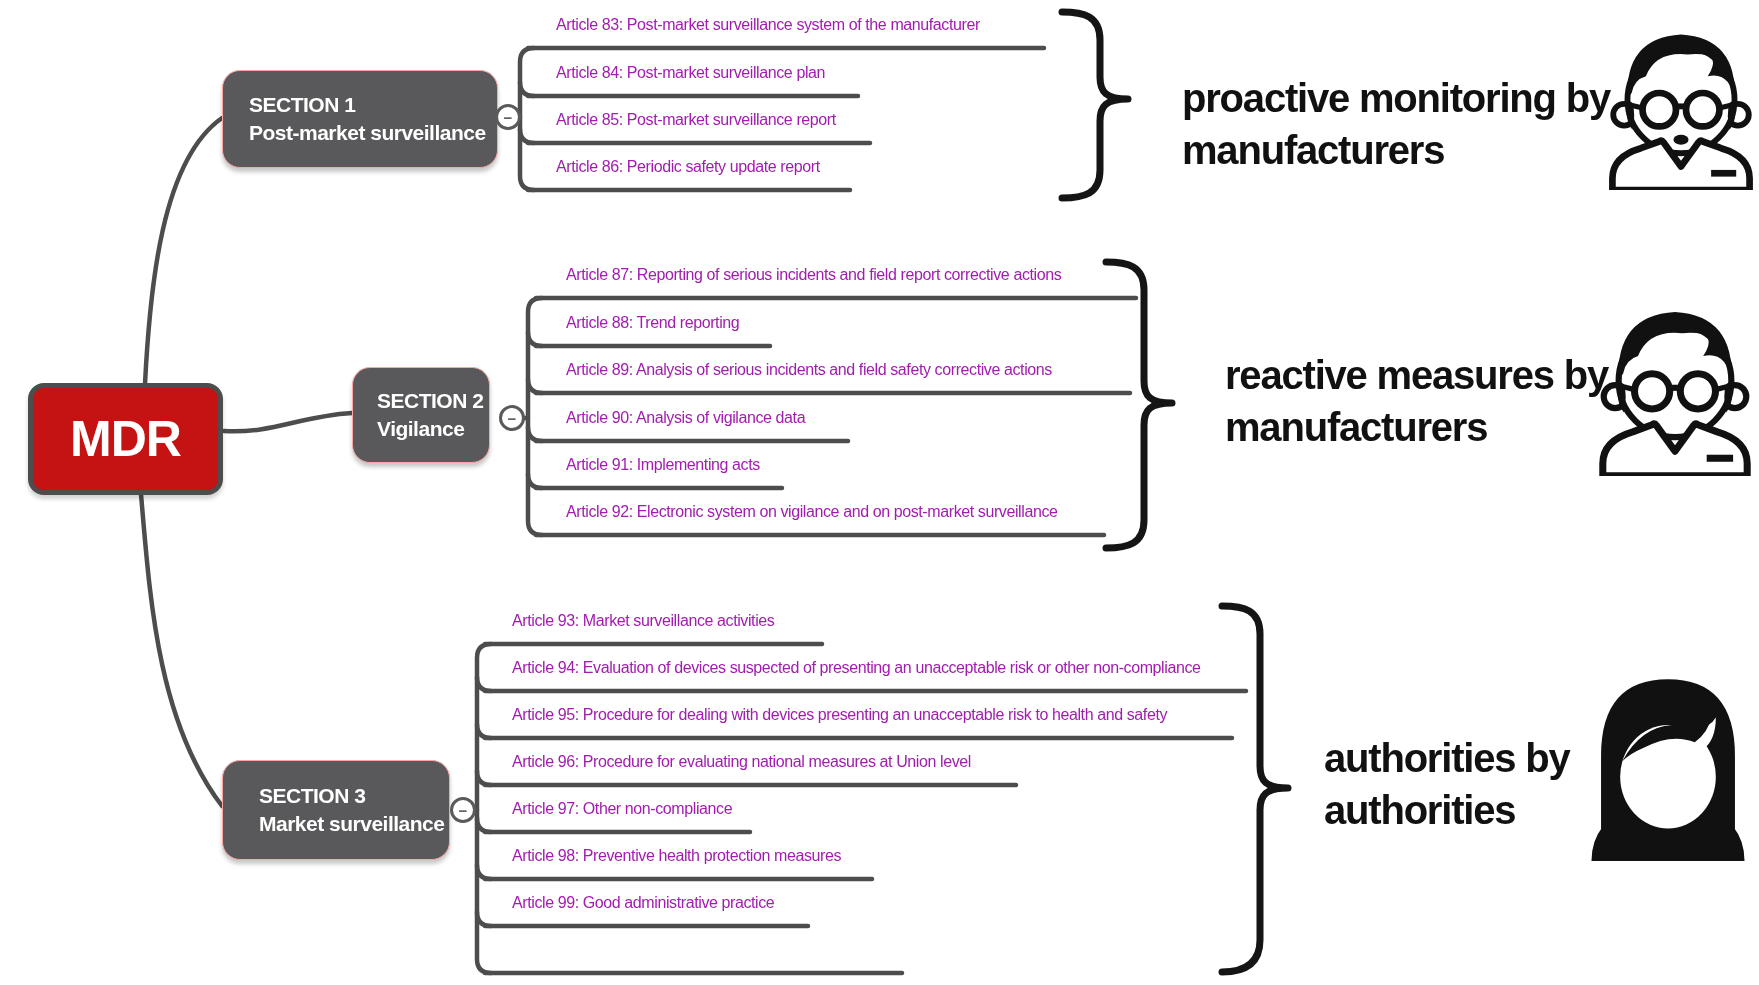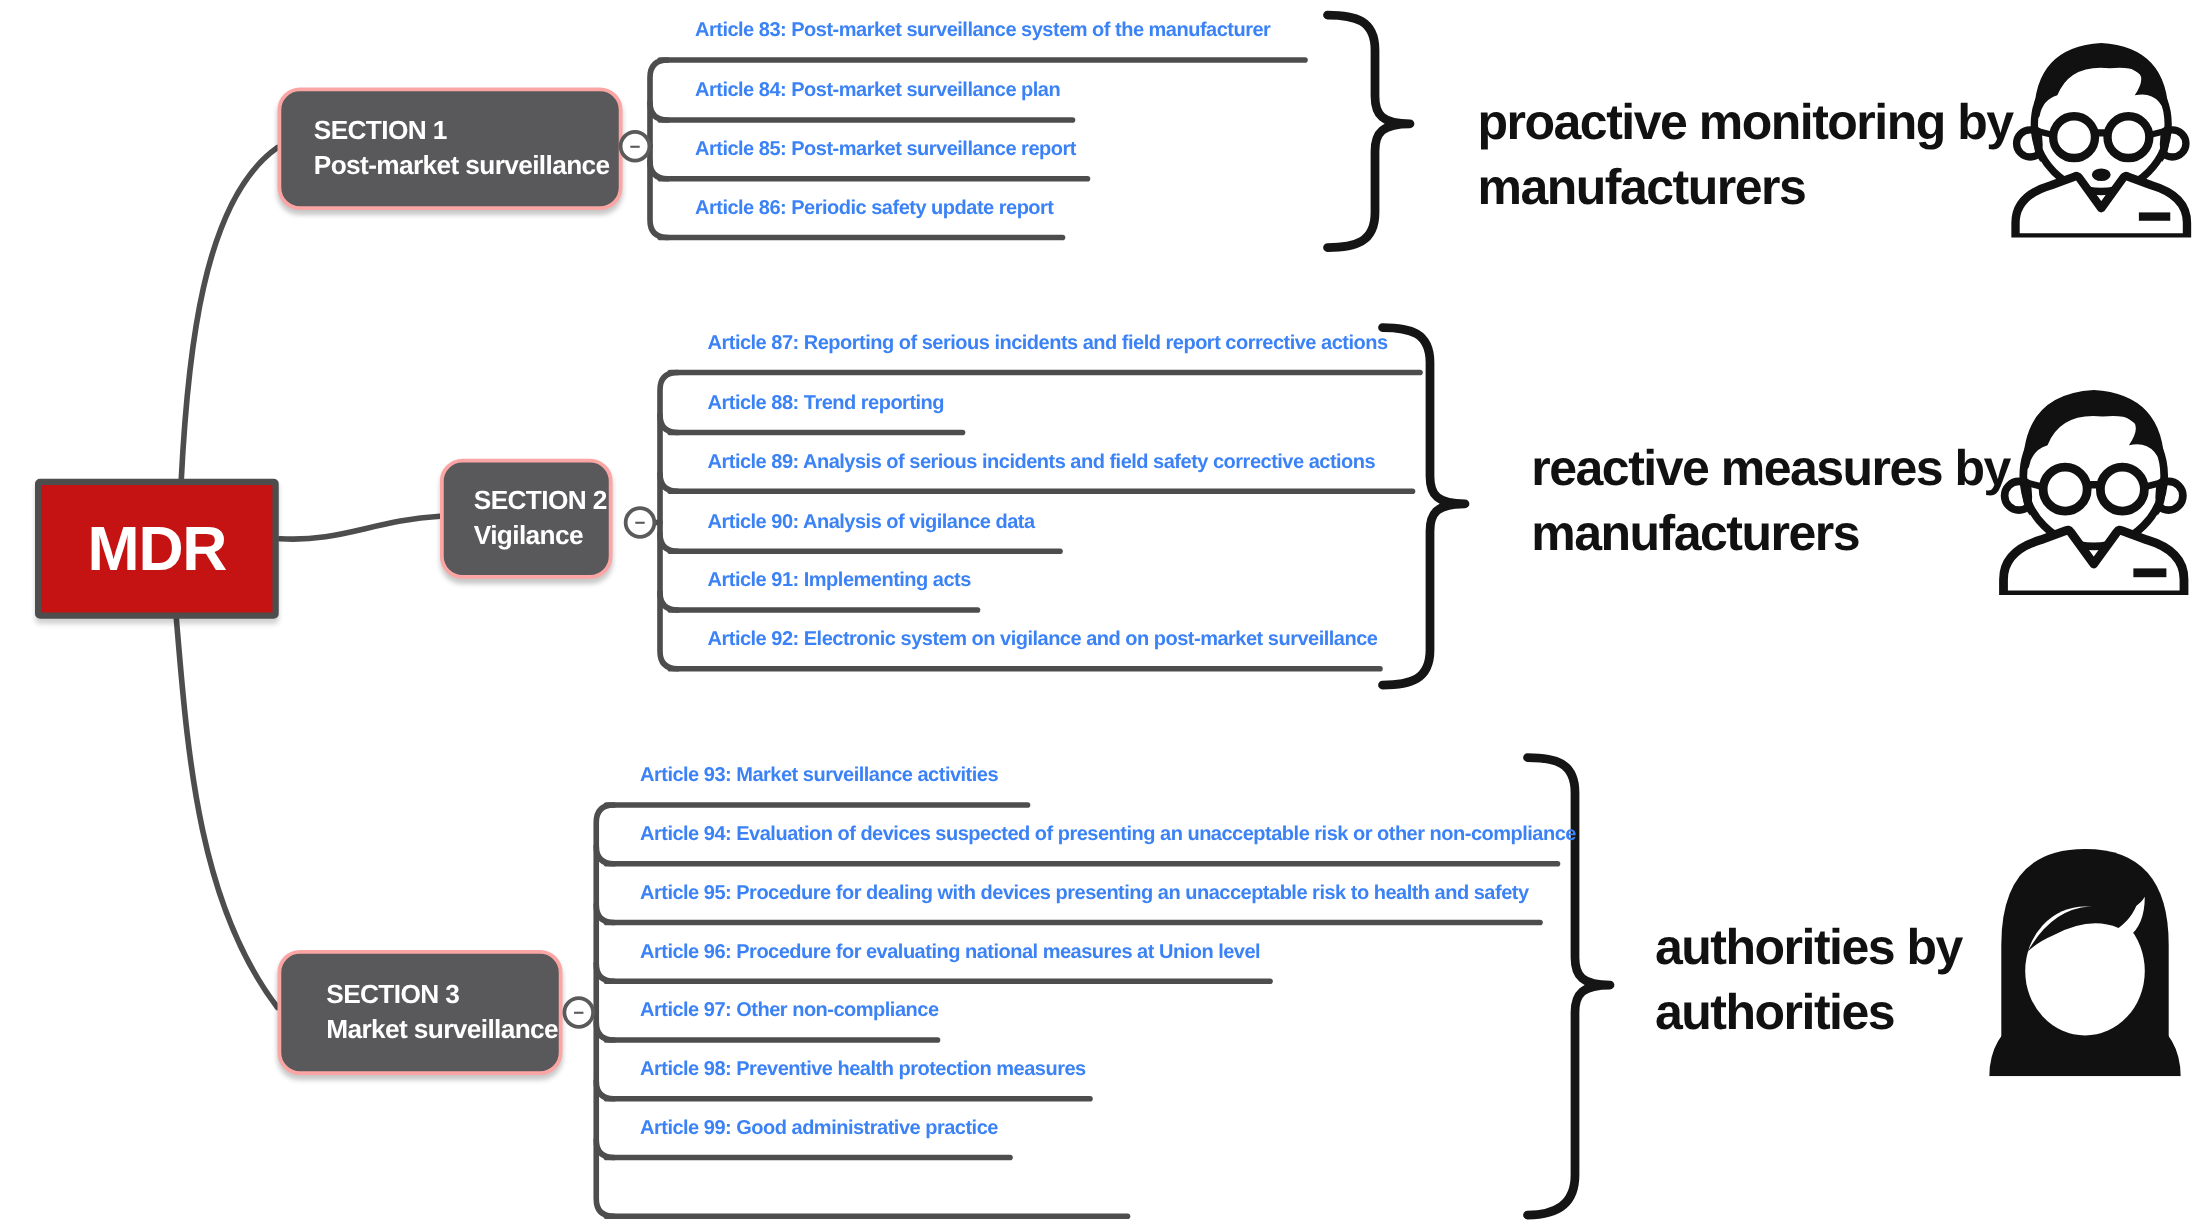--- a/index.html
+++ b/index.html
@@ -2,28 +2,28 @@
 <html style="--root_fill: #c51212; --section_fill: #59595b; --line: #4d4d4d; --ink: #151515;"><head>
 <meta charset="utf-8">
 <style>
   html,body{margin:0;padding:0;background:#fff;}
   .stage{position:relative;width:1759px;height:985px;background:#ffffff;
          font-family:"Liberation Sans",sans-serif;overflow:hidden;}
   .wires{position:absolute;left:0;top:0;}
   path.wire{fill:none;stroke:var(--line,#4d4d4d);stroke-width:4.5;stroke-linecap:round;}
   path.brace{fill:none;stroke:var(--ink,#151515);stroke-width:7;stroke-linecap:round;stroke-linejoin:round;}
   .node{position:absolute;box-sizing:border-box;color:#fff;font-weight:700;}
-  .root{background:var(--root_fill,#c51212);border:5px solid #4d4d4d;border-radius:4px;
+  .root{background:var(--root_fill,#c51212);border:5px solid #4d4d4d;border-radius:16px;
         display:flex;align-items:center;justify-content:center;font-size:50px;letter-spacing:-1px;
         box-shadow:0 4px 4px rgba(0,0,0,.18);}
-  .section{background:var(--section_fill,#59595b);border:3px solid #fca5a5;border-radius:18px;
+  .section{background:var(--section_fill,#59595b);border:1px solid #fca5a5;border-radius:18px;
         display:flex;flex-direction:column;justify-content:center;gap:2px;
         box-shadow:0 4px 4px rgba(0,0,0,.22);}
   .sec-line{font-size:21px;letter-spacing:-0.5px;line-height:26px;white-space:nowrap;}
-  .article{position:absolute;font-size:16px;font-weight:700;letter-spacing:-0.4px;color:#3b82f6;
+  .article{position:absolute;font-size:16px;font-weight:400;letter-spacing:-0.4px;color:#a21caf;
         white-space:nowrap;height:24px;line-height:24px;text-align:right;}
   .collapse{position:absolute;width:26px;height:26px;border:3px solid #5a5a5a;border-radius:50%;
         background:#fff;color:#5a5a5a;display:flex;align-items:center;justify-content:center;
         font-size:15px;font-weight:700;box-sizing:border-box;line-height:1;z-index:3;}
   .annot{position:absolute;color:#111;font-size:40px;font-weight:700;letter-spacing:-1.2px;line-height:52px;}
   .annot span{display:block;white-space:nowrap;}
   .icon{position:absolute;}
 </style>
 </head>
 <body>

